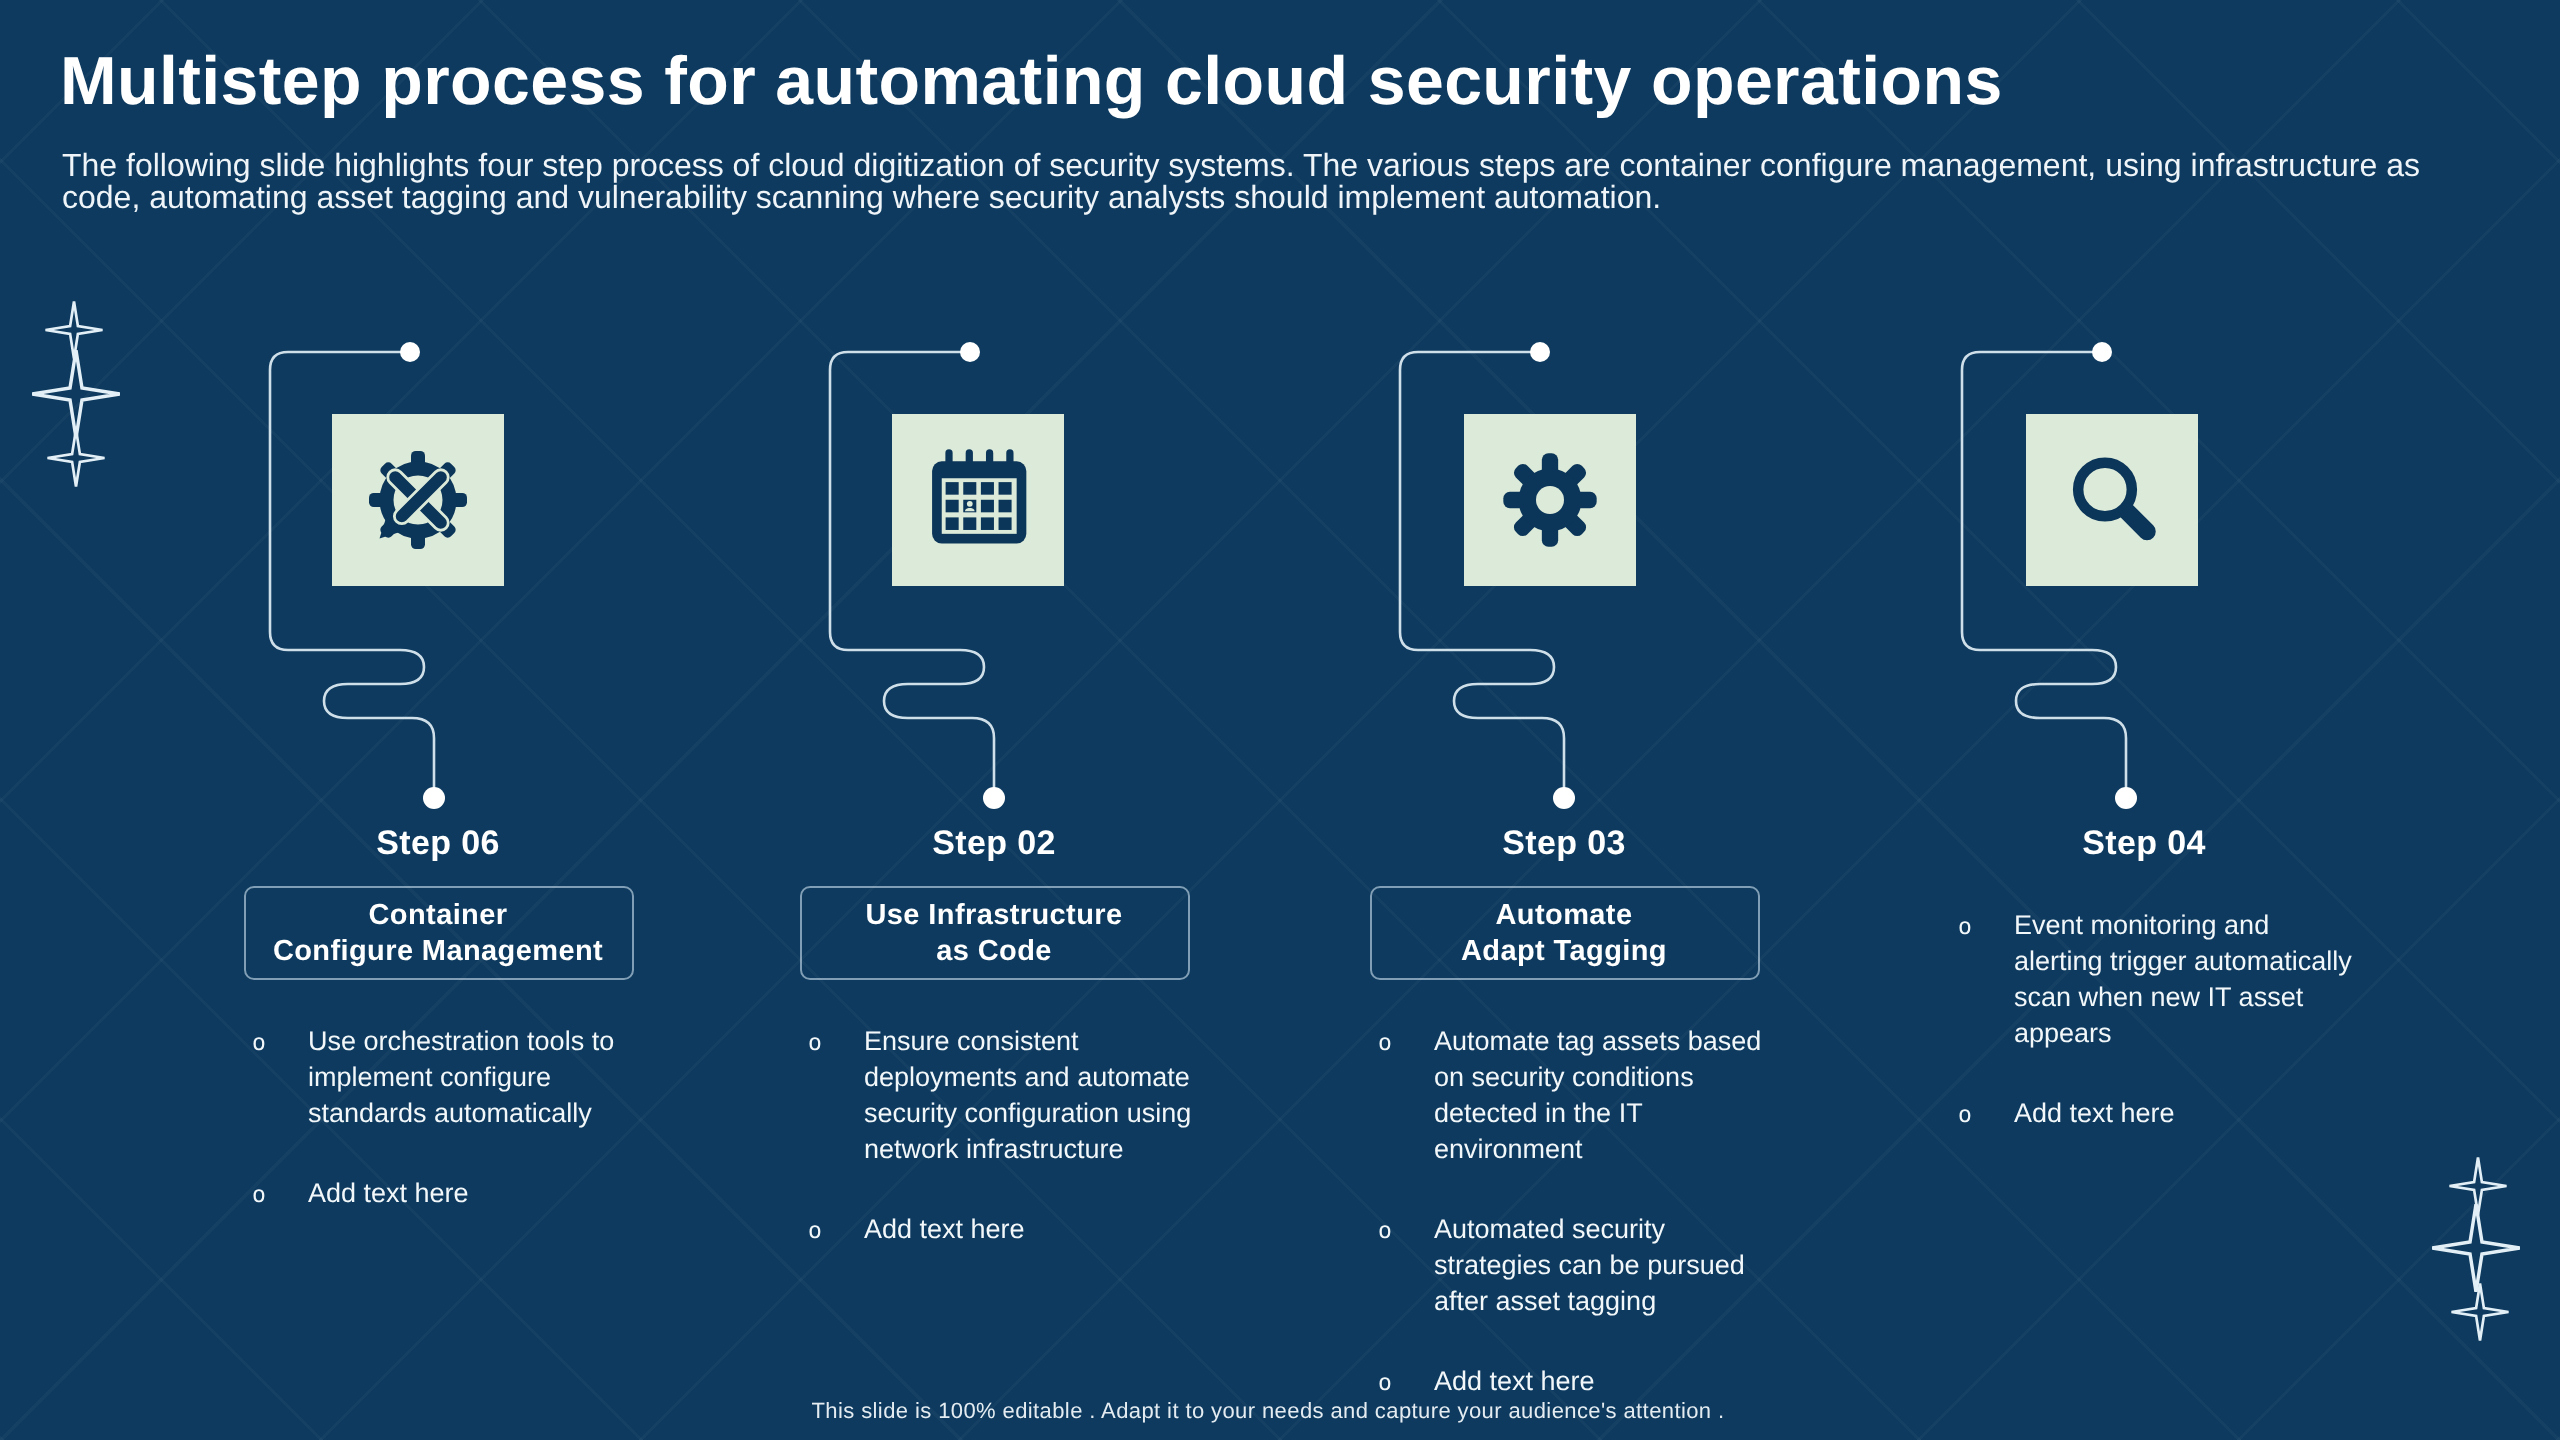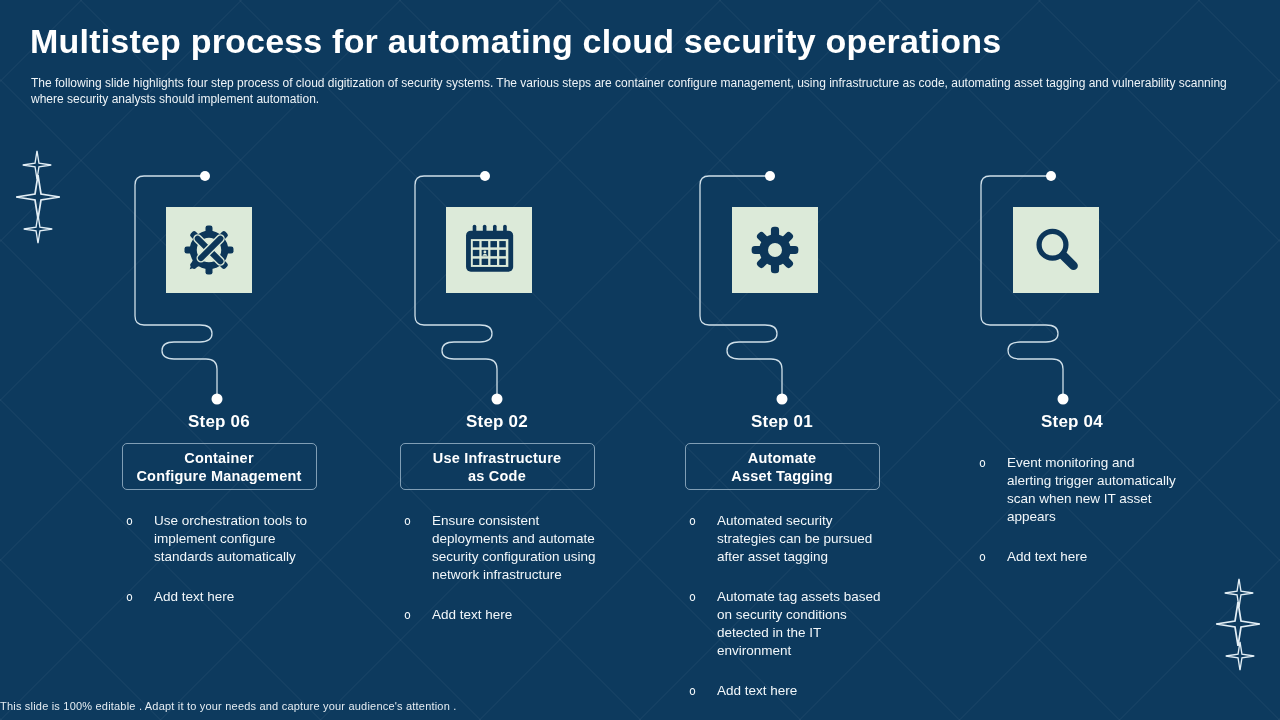--- a/index.html
+++ b/index.html
@@ -11,21 +11,21 @@
       repeating-linear-gradient(-45deg, rgba(255,255,255,0.03) 0 1.5px, transparent 1.5px 113px);
     font-family:"Liberation Sans", sans-serif;
     color:#ffffff;
   }
   .title{
     position:absolute;left:30px;top:22px;width:1100px;
     font-size:34px;font-weight:700;letter-spacing:0.2px;color:#ffffff;
   }
   .subtitle{
     position:absolute;left:31px;top:76px;width:1222px;
-    font-size:12px;line-height:15.5px;color:#eef4f8;font-weight:400;
+    font-size:16px;line-height:15.5px;color:#eef4f8;font-weight:400;
   }
   .sparkle{position:absolute;}
   .connector{position:absolute;top:170px;width:110px;height:240px;}
   .icon-tile{
     position:absolute;top:207px;width:86px;height:86px;background:#dcead9;
     display:flex;align-items:center;justify-content:center;
   }
   .col{position:absolute;top:412px;width:210px;}
   .step{
     text-align:center;font-size:17px;font-weight:700;color:#ffffff;
@@ -44,21 +44,21 @@
     list-style:none;margin:17px 0 0 6px;padding:0;
   }
   .bullets li{
     position:relative;padding-left:34px;font-size:13.5px;line-height:18px;color:#f2f7fa;margin-top:22px;
   }
   .bullets li::before{
     content:"o";position:absolute;left:6px;top:0;
     font-family:"DejaVu Sans Mono", monospace;font-size:11.5px;color:#f2f7fa;
   }
   .footer{
-    position:absolute;left:0;top:700px;width:1268px;text-align:left;
+    position:absolute;left:0;top:700px;width:1268px;text-align:center;
     font-size:11px;color:#e4ecf2;letter-spacing:0.2px;
   }
 </style>
 </head>
 <body>
 
 <div class="slide">
 
   <div class="title">Multistep process for automating cloud security operations</div>
   <div class="subtitle">The following slide highlights four step process of cloud digitization of security systems. The various steps are container configure management, using infrastructure as code, automating asset tagging and vulnerability scanning where security analysts should implement automation.</div>
@@ -193,28 +193,28 @@
       <div class="tline">Use Infrastructure</div>
       <div class="tline">as Code</div>
     </div>
     <ul class="bullets">
       <li>Ensure consistent deployments and automate security configuration using network infrastructure</li>
       <li>Add text here</li>
     </ul>
   </div>
 
   <div class="col" style="left:677px">
-    <div class="step">Step 01</div>
+    <div class="step">Step 03</div>
     <div class="tbox">
       <div class="tline">Automate</div>
-      <div class="tline">Asset Tagging</div>
+      <div class="tline">Adapt Tagging</div>
     </div>
     <ul class="bullets">
+      <li>Automate tag assets based on security conditions detected in the IT environment</li>
       <li>Automated security strategies can be pursued after asset tagging</li>
-      <li>Automate tag assets based on security conditions detected in the IT environment</li>
       <li>Add text here</li>
     </ul>
   </div>
 
   <div class="col" style="left:967px">
     <div class="step">Step 04</div>
     <ul class="bullets">
       <li>Event monitoring and alerting trigger automatically scan when new IT asset appears</li>
       <li>Add text here</li>
     </ul>

